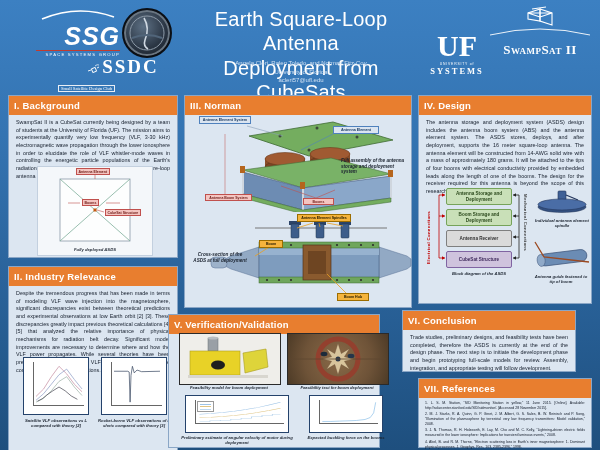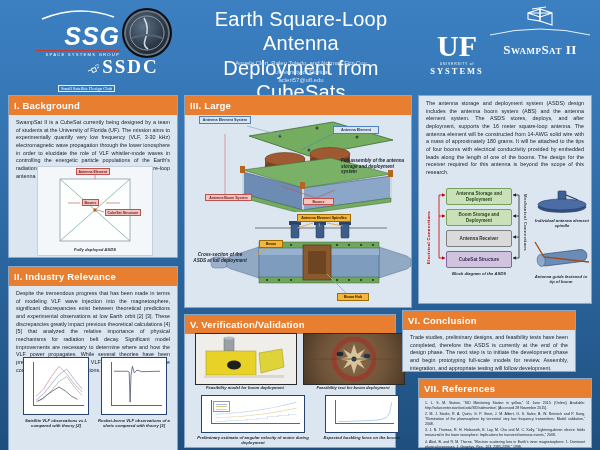--- a/index.html
+++ b/index.html
@@ -162,21 +162,21 @@
             <svg viewBox="0 0 100 60" preserveAspectRatio="none" style="width: 100%; height: 100%; display: block;">
               <polyline points="4.0,12.9 31.6,12.9 34.4,14.0 36.2,56.0 38.0,18.6 40.8,6.0 44.5,15.2 50.0,11.2 59.2,13.5 96.0,12.9" fill="none" stroke="#3b4a63" stroke-width="1.2"></polyline>
             </svg>
           </div>
         </div>
     </div>
     <div class="fig-caption" style="position:absolute;left:86px;top:151px;width:78px;">Rocket-borne VLF observations of a sferic compared with theory [3]</div>
   </div>
 
   <div class="panel" id="panel-system" style="left:184px;top:95px;width:228px;height:213px;">
-    <div class="panel-header">III. Large</div>
+    <div class="panel-header">III. Norman</div>
 
     <div style="position:absolute;left:0;top:14px;width:228px;height:102px;">
       <svg width="228" height="102" viewBox="0 0 228 102" style="position:absolute;left:0;top:0;">
         <polygon points="64,26 148,12 208,30 124,46" fill="#74ad5f" stroke="#3f6b33" stroke-width="0.8"></polygon>
         <circle cx="95" cy="26" r="1.5" fill="#3c4a3a"></circle>
           <circle cx="132" cy="18" r="1.5" fill="#3c4a3a"></circle>
         <circle cx="172" cy="27" r="1.5" fill="#3c4a3a"></circle>
           <circle cx="124" cy="40" r="1.5" fill="#3c4a3a"></circle>
         <rect x="80" y="48" width="40" height="9" fill="#8a4e2a"></rect>
         <ellipse cx="100" cy="57" rx="20" ry="6.5" fill="#7d4424" stroke="#5b3117" stroke-width="0.5"></ellipse>
@@ -252,20 +252,21 @@
         </g>
       </svg>
       <div class="label-yellow" style="left:112px;top:0px;width:48px;">Antenna Element Spindles</div>
       <div class="label-yellow" style="left:74px;top:26px;width:18px;">Boom</div>
       <div class="label-yellow" style="left:152px;top:79px;width:26px;">Boom Hub</div>
       <div class="fig-caption" style="position:absolute;left:6px;top:38px;width:58px;font-size:4.6px;">Cross-section of the ASDS at full deployment</div>
     </div>
   </div>
 
   <div class="panel" id="panel-design" style="left:418px;top:95px;width:174px;height:209px;">
+    <div class="panel-header">IV. Design</div>
     <div class="body-text">The antenna storage and deployment system (ASDS) design includes the antenna boom system (ABS) and the antenna element system. The ASDS stores, deploys, and after deployment, supports the 16 meter square-loop antenna. The antenna element will be constructed from 14-AWG solid wire with a mass of approximately 180 grams. It will be attached to the tips of four booms with electrical conductivity provided by embedded leads along the length of one of the booms. The design for the receiver required for this antenna is beyond the scope of this research.</div>
 
     <div style="position:absolute;left:6px;top:92px;width:108px;height:108px;">
       <svg width="108" height="90" viewBox="0 0 108 90" style="position:absolute;left:0;top:0;">
         <g stroke="#c00000" stroke-width="0.8" fill="none">
           <line x1="14" y1="7" x2="14" y2="70"></line>
           <line x1="14" y1="7" x2="20" y2="7"></line>
             <line x1="14" y1="28" x2="20" y2="28"></line>
             <line x1="14" y1="70" x2="20" y2="70"></line>
         </g>
@@ -312,21 +313,21 @@
         <g transform="rotate(-7 30 18)">
           <rect x="8" y="12" width="48" height="12" rx="6" fill="#6b8cb4" stroke="#3d5579" stroke-width="0.7"></rect>
           <ellipse cx="10" cy="18" rx="4" ry="6" fill="#8fa9c8" stroke="#3d5579" stroke-width="0.5"></ellipse>
         </g>
         <polyline points="4,2 13,17 58,22" fill="none" stroke="#9c4a22" stroke-width="1.3"></polyline>
       </svg>
       <div class="fig-caption" style="position:absolute;left:3px;top:34px;width:54px;">Antenna guide fastened to tip of boom</div>
     </div>
   </div>
 
-  <div class="panel" id="panel-verification" style="left:184px;top:314px;width:212px;height:134px;">
+  <div class="panel" id="panel-verification" style="left:168px;top:314px;width:212px;height:134px;">
     <div class="panel-header">V. Verification/Validation</div>
 
     <div style="position:absolute;left:10px;top:18px;width:100px;height:50px;background:#f2f1ee;border:0.7px solid #2a2a2a;overflow:hidden;">
       <svg width="100" height="50" viewBox="0 0 100 50">
         <rect x="0" y="0" width="100" height="50" fill="#efeeea"></rect>
         <rect x="28" y="4" width="10" height="13" fill="#9aa0a6" stroke="#6a7076" stroke-width="0.5"></rect>
         <ellipse cx="33" cy="4" rx="5" ry="1.6" fill="#b7bcc1"></ellipse>
         <rect x="10" y="17" width="50" height="24" fill="#e8d227" stroke="#ada01c" stroke-width="0.6"></rect>
         <polygon points="63,19 86,15 88,33 65,39" fill="#ded43a" stroke="#a89c22" stroke-width="0.6"></polygon>
         <ellipse cx="38" cy="31" rx="7" ry="4.5" fill="#1e1e1e"></ellipse>

